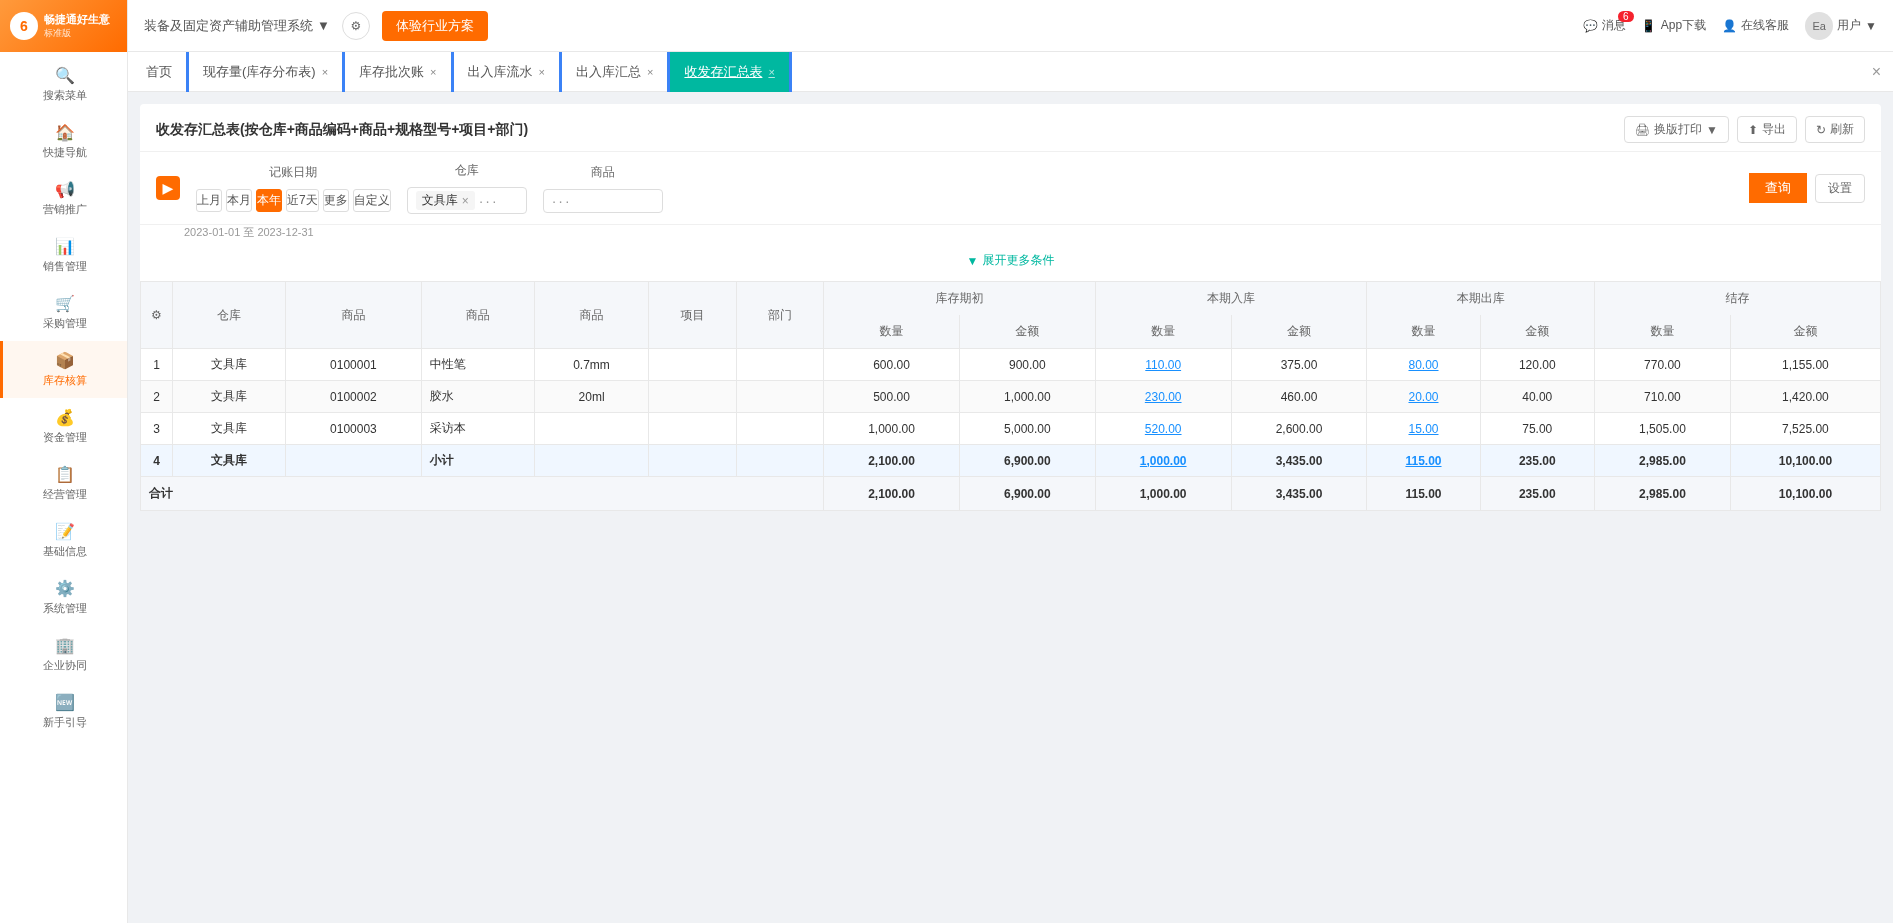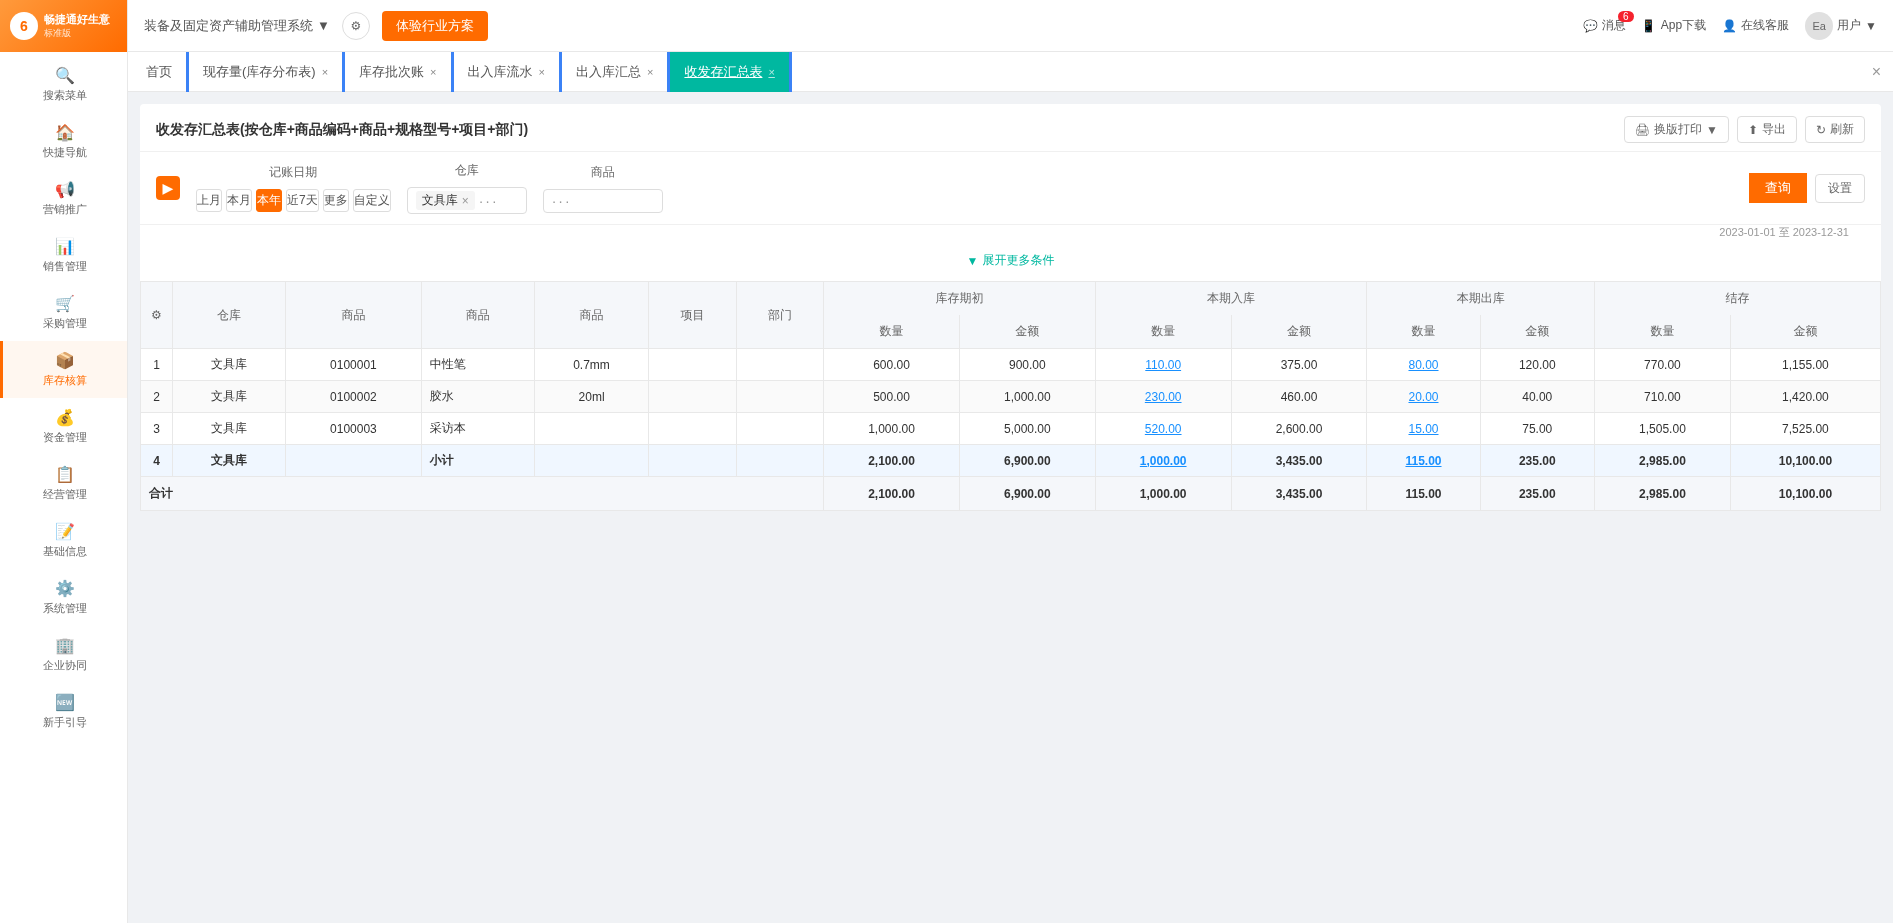--- a/index.html
+++ b/index.html
@@ -256,21 +256,21 @@
             <span class="filter-dots">···</span>
           </div>
         </div>
 
         <div style="margin-left:auto;display:flex;gap:8px;align-items:center;">
           <button class="btn-query">查询</button>
           <button class="btn-settings">设置</button>
         </div>
       </div>
 
-      <div style="padding:0 32px 4px;display:flex;align-items:center;justify-content:flex-end;">
+      <div style="padding:0 12px 4px;display:flex;align-items:center;">
         <span style="width:24px;"></span>
         <span style="margin-left:8px;font-size:11px;color:#999;">2023-01-01 至 2023-12-31</span>
       </div>
 
       <div style="padding:4px 16px 8px;display:flex;justify-content:center;">
         <div class="filter-expand">
           <span>▼</span>
           <span>展开更多条件</span>
         </div>
       </div>

